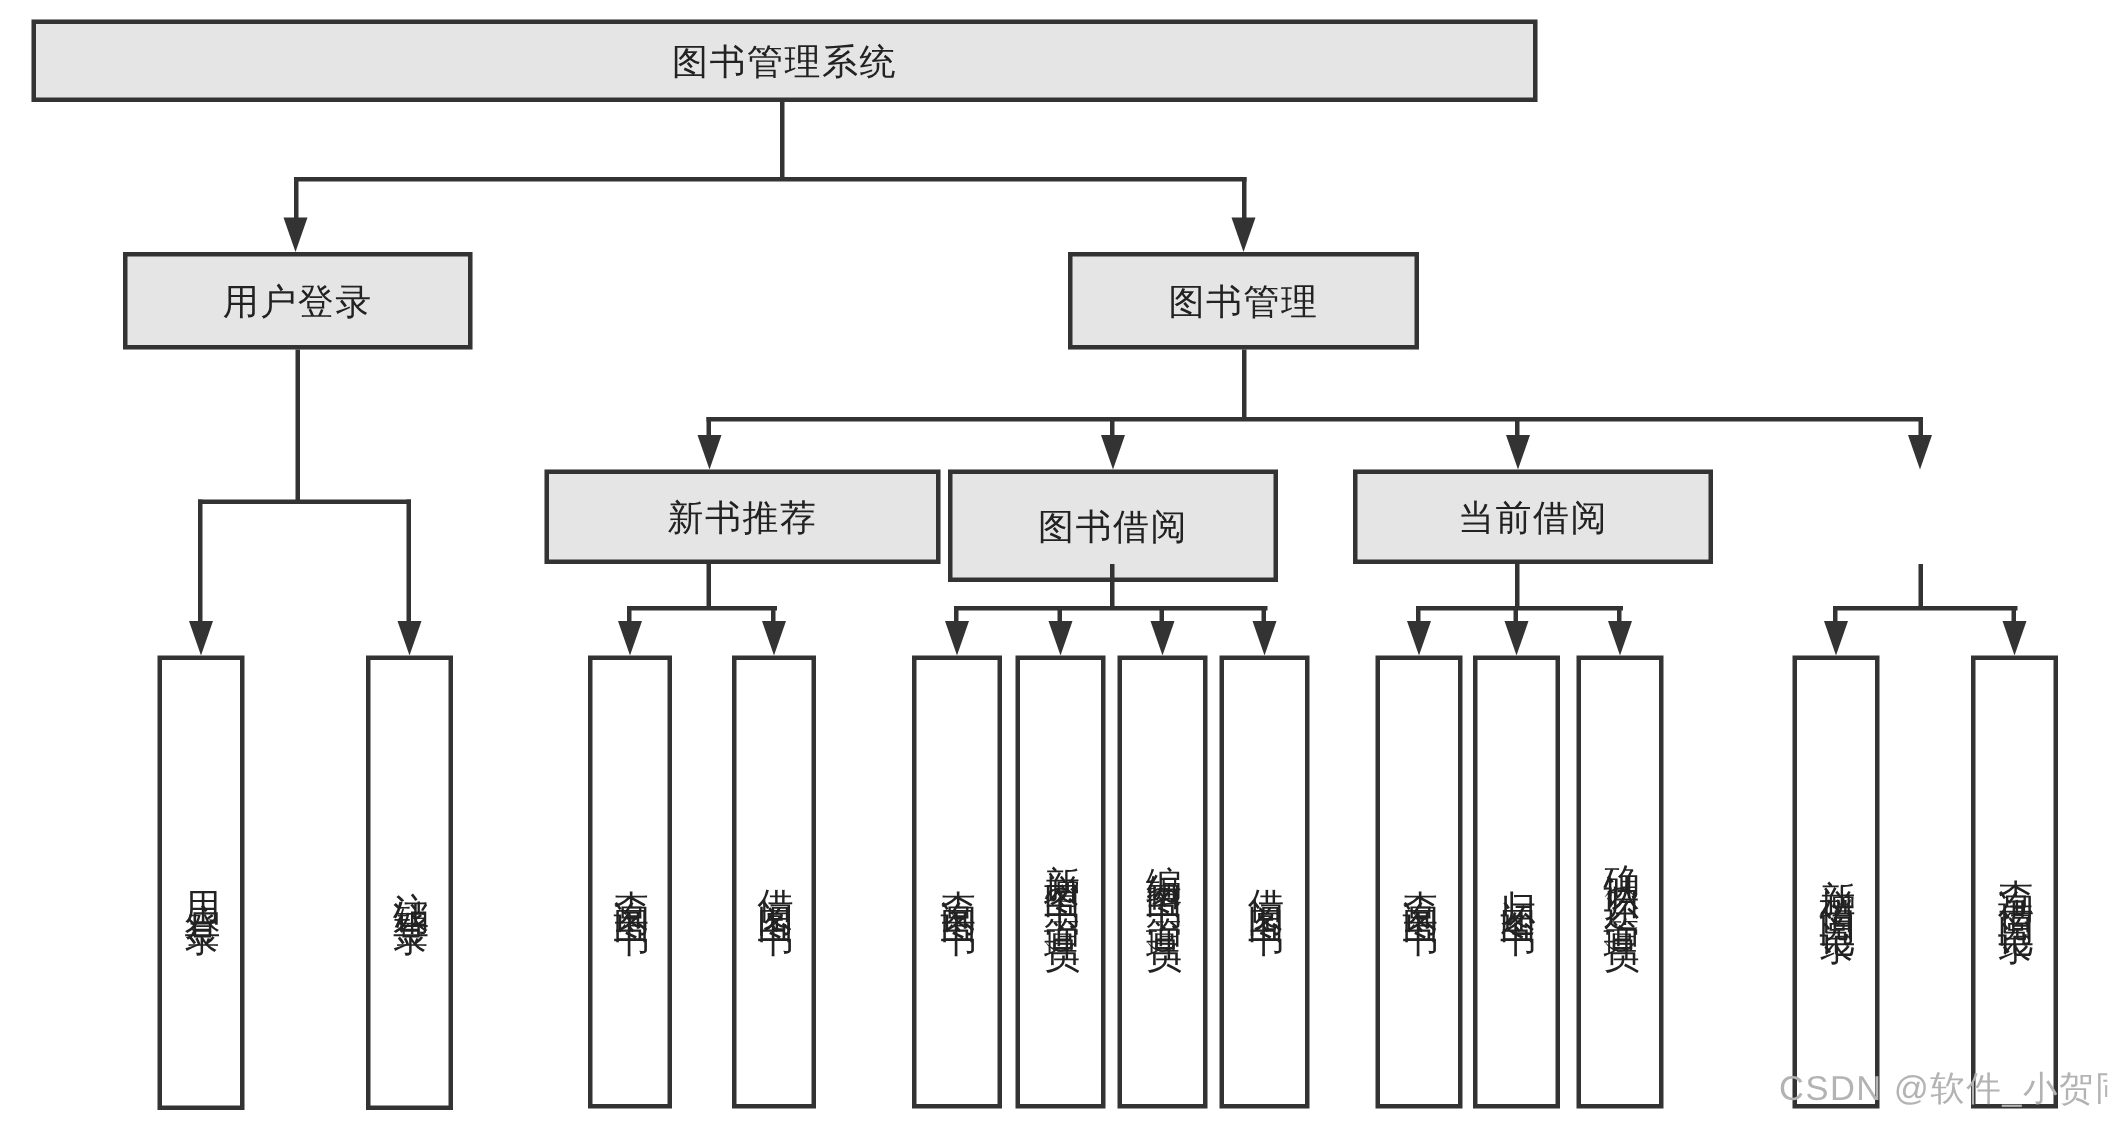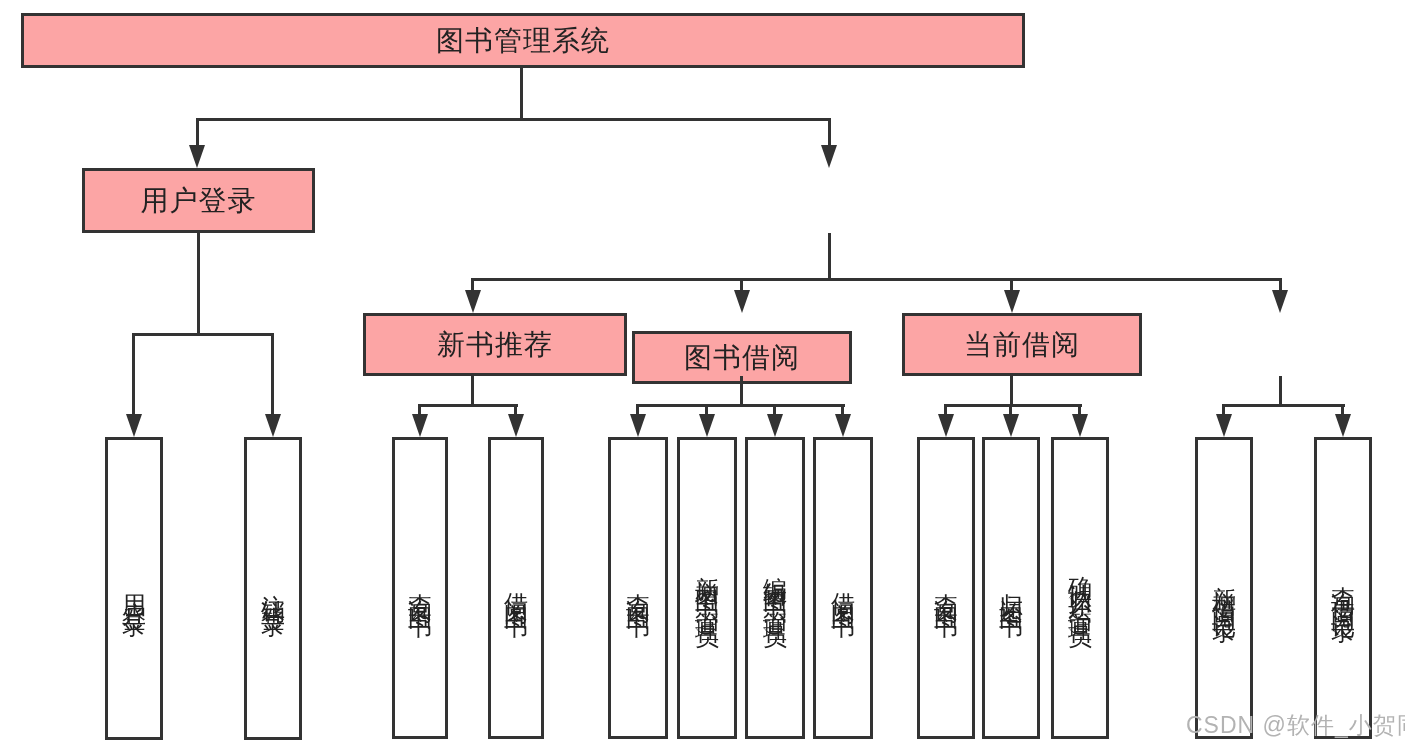--- a/index.html
+++ b/index.html
@@ -1,23 +1,23 @@
 <!DOCTYPE html>
 <html><head>
 <meta charset="utf-8">
 <style>
   html,body { margin:0; padding:0; background:#ffffff; }
   #canvas {
     position:relative; width:1405px; height:747px; background:#ffffff;
     font-family:"Liberation Sans", sans-serif; color:#222222; overflow:hidden;
   }
   .hbox {
-    position:absolute; background:#fca5a5; border:3px solid #333333; box-sizing:border-box;
+    position:absolute; background:#e5e5e5; border:3px solid #333333; box-sizing:border-box;
     display:flex; align-items:center; justify-content:center;
-    font-size:28px; letter-spacing:1px; white-space:nowrap;
+    font-size:24px; letter-spacing:1px; white-space:nowrap;
   }
   .vbox {
     position:absolute; background:#ffffff; border:3px solid #333333; box-sizing:border-box;
     writing-mode:vertical-rl; text-orientation:mixed;
     display:flex; align-items:center; justify-content:center;
     font-size:24px; letter-spacing:7px; line-height:1;
   }
   .hl { position:absolute; height:3px; background:#333333; }
   .vl { position:absolute; width:3px; background:#333333; }
   .arrow {
@@ -38,20 +38,21 @@
   <div class="hbox" style="left:21px;top:13px;width:1004px;height:55px">图书管理系统</div>
 
   <div class="vl" style="left:520px;top:68px;height:51px"></div>
   <div class="hl" style="left:196px;top:118px;width:635px"></div>
   <div class="vl" style="left:196px;top:118px;height:30px"></div>
   <div class="arrow" style="left:189px;top:145px"></div>
   <div class="vl" style="left:828px;top:118px;height:30px"></div>
   <div class="arrow" style="left:821px;top:145px"></div>
 
   <div class="hbox" style="left:82px;top:168px;width:233px;height:65px">用户登录</div>
+  <div class="hbox" style="left:712px;top:168px;width:234px;height:65px">图书管理</div>
 
   <div class="vl" style="left:197px;top:233px;height:103px"></div>
   <div class="hl" style="left:132px;top:333px;width:142px"></div>
   <div class="vl" style="left:132px;top:333px;height:84px"></div>
   <div class="arrow" style="left:126px;top:414px"></div>
   <div class="vl" style="left:271px;top:333px;height:84px"></div>
   <div class="arrow" style="left:265px;top:414px"></div>
 
   <div class="vbox" style="left:105px;top:437px;width:58px;height:303px">用户登录</div>
   <div class="vbox" style="left:244px;top:437px;width:58px;height:303px">注销登录</div>
@@ -61,21 +62,21 @@
   <div class="vl" style="left:471px;top:278px;height:15px"></div>
   <div class="arrow" style="left:465px;top:290px"></div>
   <div class="vl" style="left:740px;top:278px;height:15px"></div>
   <div class="arrow" style="left:734px;top:290px"></div>
   <div class="vl" style="left:1010px;top:278px;height:15px"></div>
   <div class="arrow" style="left:1004px;top:290px"></div>
   <div class="vl" style="left:1279px;top:278px;height:15px"></div>
   <div class="arrow" style="left:1272px;top:290px"></div>
 
   <div class="hbox" style="left:363px;top:313px;width:264px;height:63px">新书推荐</div>
-  <div class="hbox" style="left:632px;top:331px;width:220px;height:53px">图书借阅</div>
+  <div class="hbox" style="left:632px;top:313px;width:220px;height:75px">图书借阅</div>
   <div class="hbox" style="left:902px;top:313px;width:240px;height:63px">当前借阅</div>
 
   <div class="vl" style="left:471px;top:376px;height:30px"></div>
   <div class="hl" style="left:418px;top:404px;width:100px"></div>
   <div class="vl" style="left:418px;top:404px;height:13px"></div>
   <div class="arrow" style="left:412px;top:414px"></div>
   <div class="vl" style="left:514px;top:404px;height:13px"></div>
   <div class="arrow" style="left:508px;top:414px"></div>
   <div class="vbox" style="left:392px;top:437px;width:56px;height:302px">查询图书</div>
   <div class="vbox" style="left:488px;top:437px;width:56px;height:302px">借阅图书</div>

